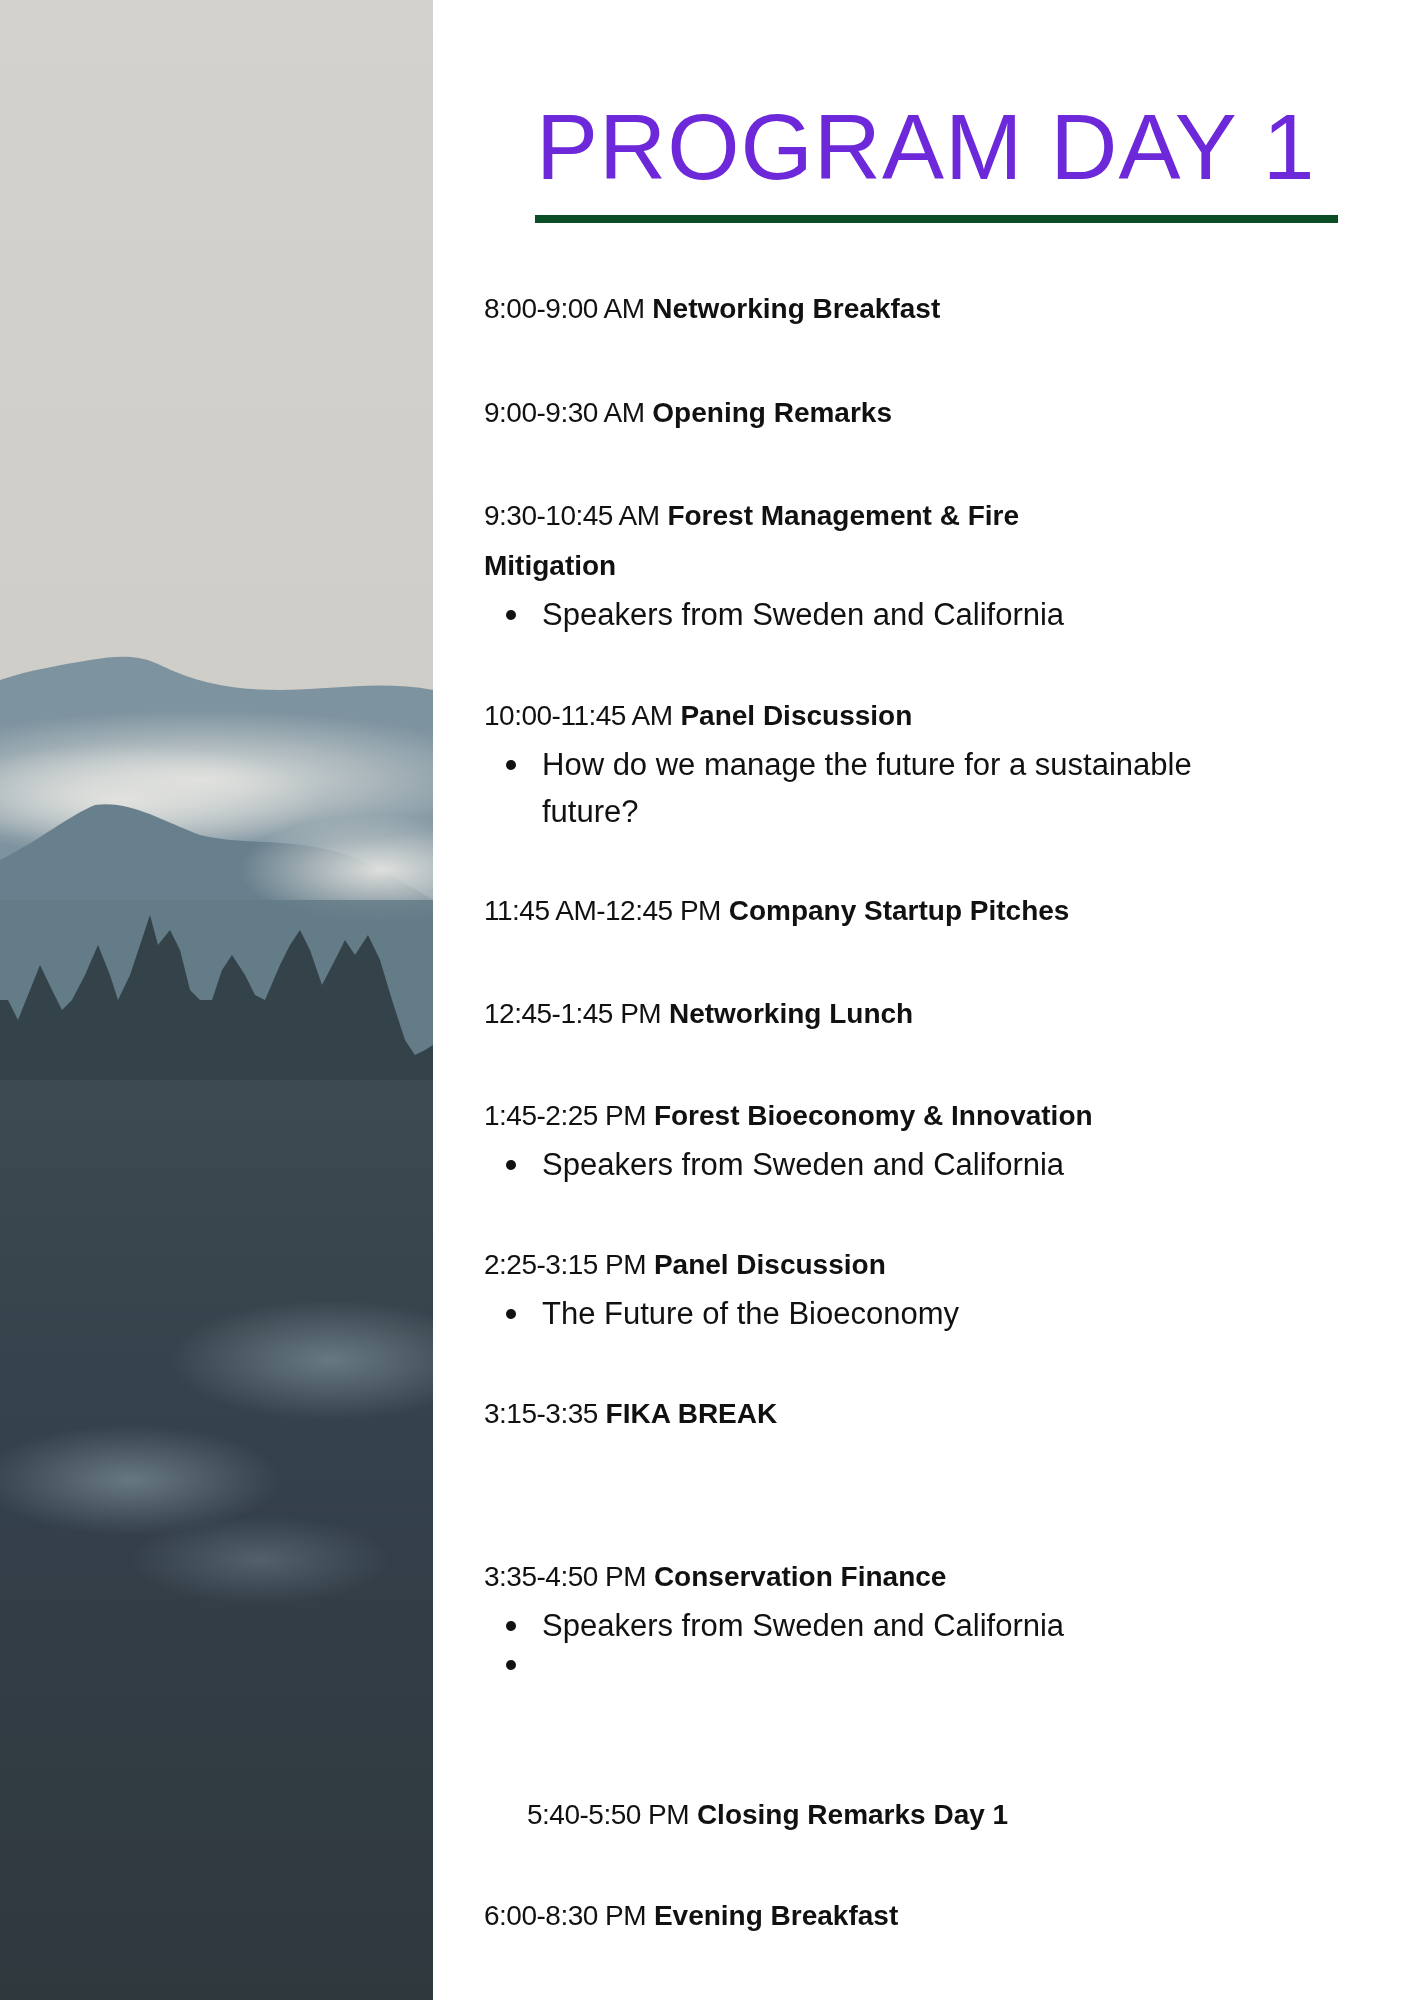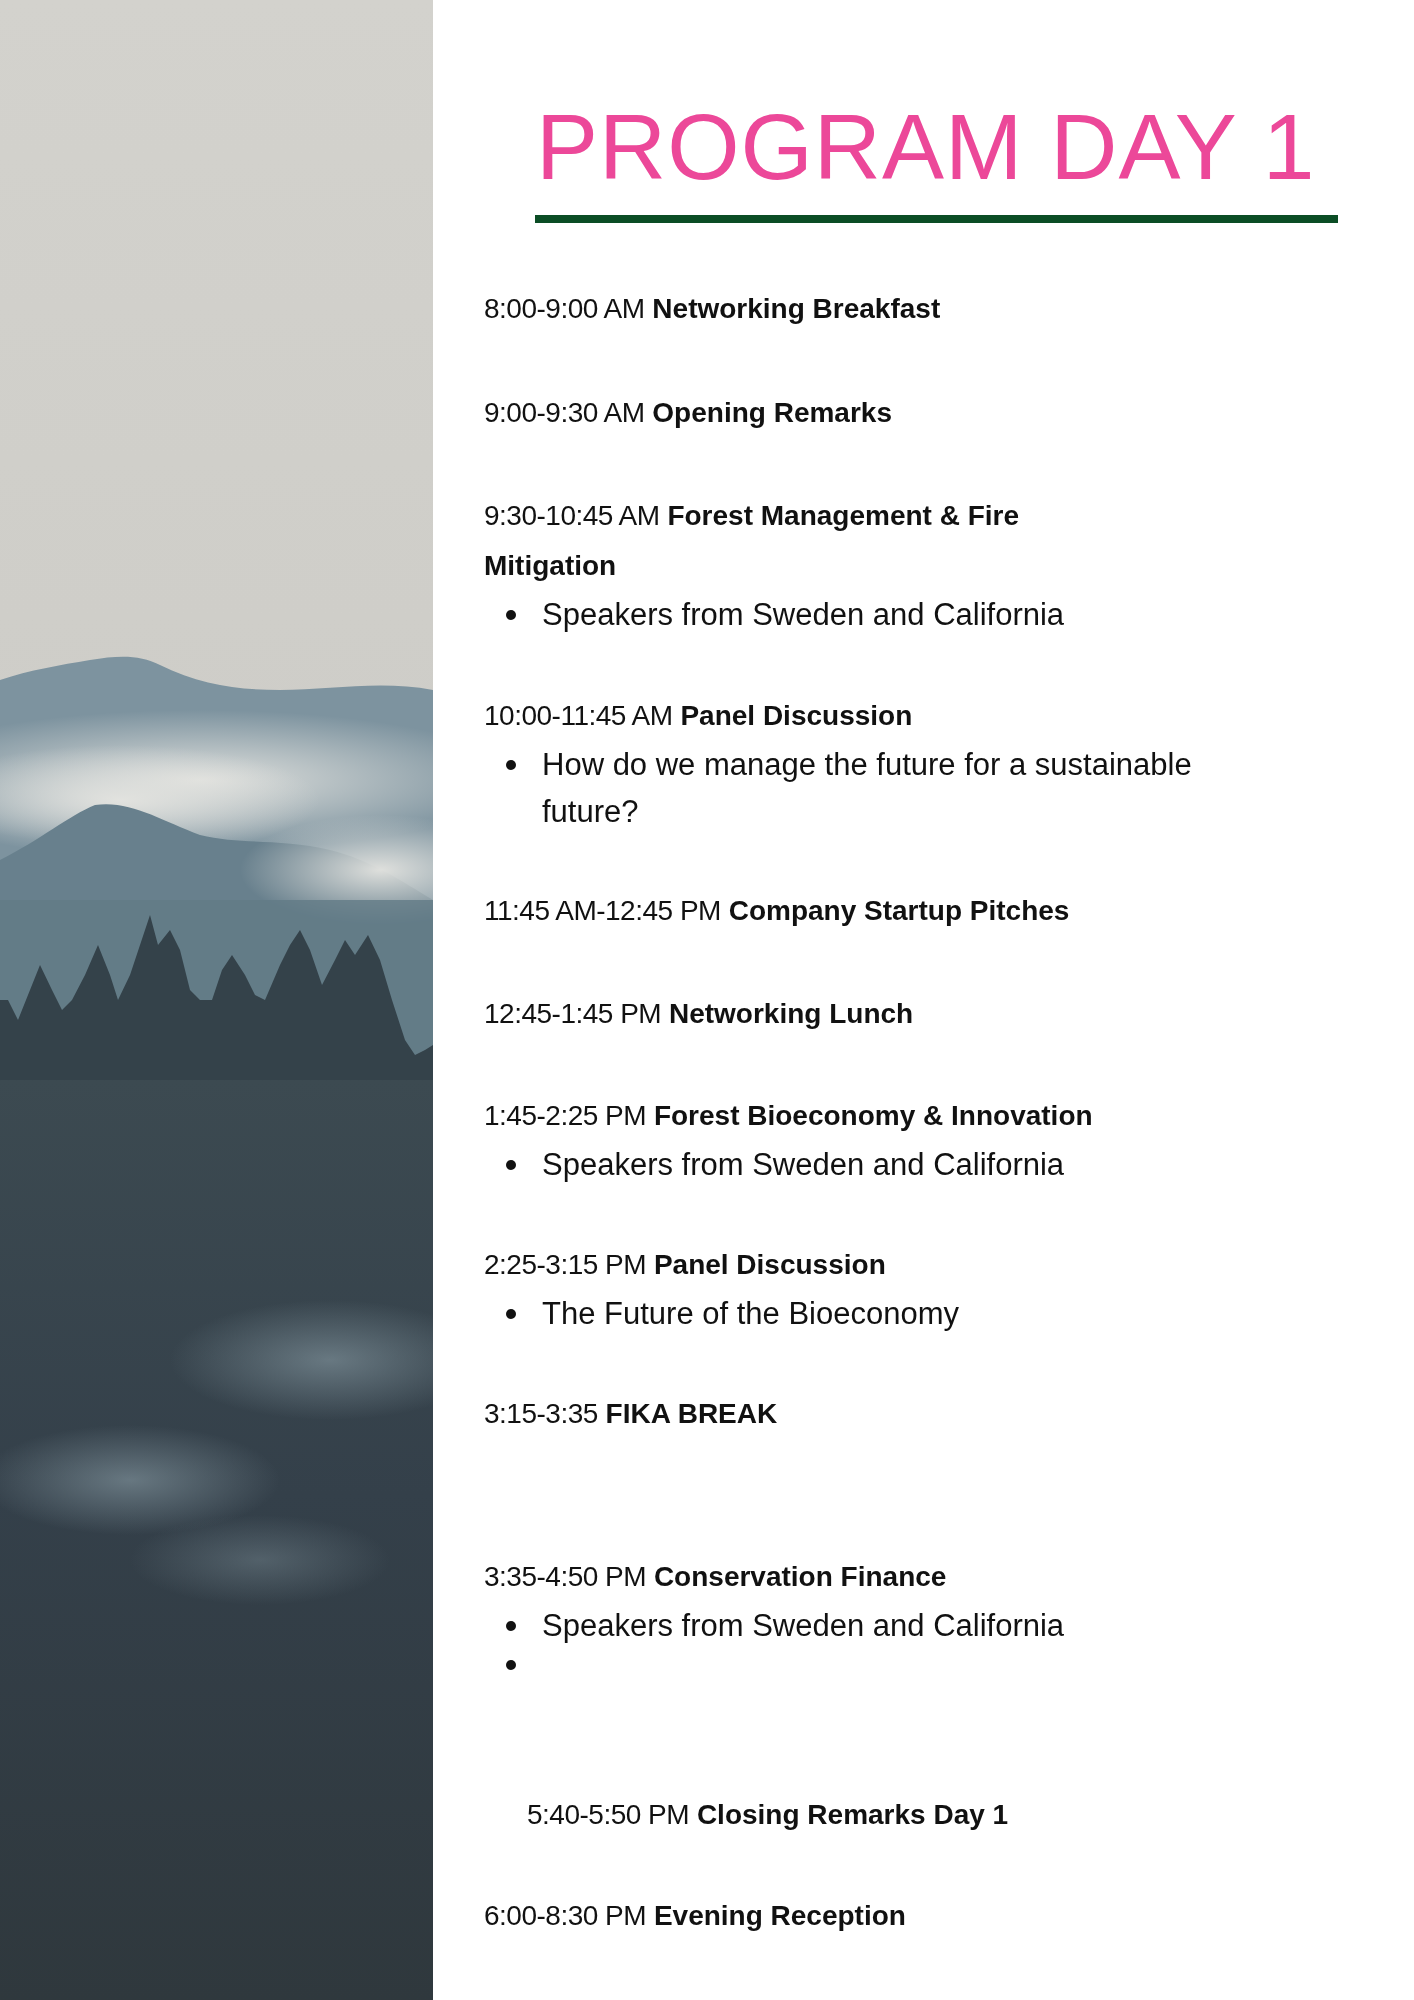--- a/index.html
+++ b/index.html
@@ -53,21 +53,21 @@
 
     <path d="M0 1000 L8 1000 L18 1020 L30 990 L40 965 L52 990 L62 1010 L72 1000 L85 975 L98 945 L110 975 L118 1000 L130 975 L140 945 L150 915 L158 945 L170 930 L180 950 L190 990 L200 1000 L212 1000 L222 970 L232 955 L245 975 L255 995 L265 1000 L280 965 L290 945 L300 930 L310 950 L322 985 L335 960 L345 940 L355 955 L368 935 L380 960 L392 1000 L405 1040 L415 1055 L425 1050 L433 1045 L433 1400 L0 1400 Z" fill="#34424a"></path>
     <rect x="0" y="1080" width="433" height="920" fill="url(#ground)"></rect>
 
     <ellipse cx="330" cy="1360" rx="160" ry="60" fill="url(#mist2)"></ellipse>
     <ellipse cx="130" cy="1480" rx="150" ry="55" fill="url(#mist2)"></ellipse>
     <ellipse cx="260" cy="1560" rx="130" ry="45" fill="url(#mist2)" opacity="0.6"></ellipse>
   </svg>
 </div>
 
-<h1 class="title" style="color:#ec4899;">PROGRAM DAY 1</h1>
+<h1 class="title" style="color:#6d28d9;">PROGRAM DAY 1</h1>
 <div class="title-rule" style="background:#0b4d25;"></div>
 
 <div>
 
   <div class="item" style="top:284px;">
     <div class="item-line"><span class="time">8:00-9:00 AM</span> <span class="name">Networking Breakfast</span></div>
   </div>
 
   <div class="item" style="top:388px;">
     <div class="item-line"><span class="time">9:00-9:30 AM</span> <span class="name">Opening Remarks</span></div>
@@ -125,16 +125,16 @@
     <ul class="bullets">
       <li class="bullet"><span class="bullet-dot"></span></li>
     </ul>
   </div>
 
   <div class="item" style="top:1790px;margin-left:43px;">
     <div class="item-line"><span class="time">5:40-5:50 PM</span> <span class="name">Closing Remarks Day 1</span></div>
   </div>
 
   <div class="item" style="top:1891px;">
-    <div class="item-line"><span class="time">6:00-8:30 PM</span> <span class="name">Evening Reception</span></div>
+    <div class="item-line"><span class="time">6:00-8:30 PM</span> <span class="name">Evening Breakfast</span></div>
   </div>
 
 </div>
 
 </body></html>

